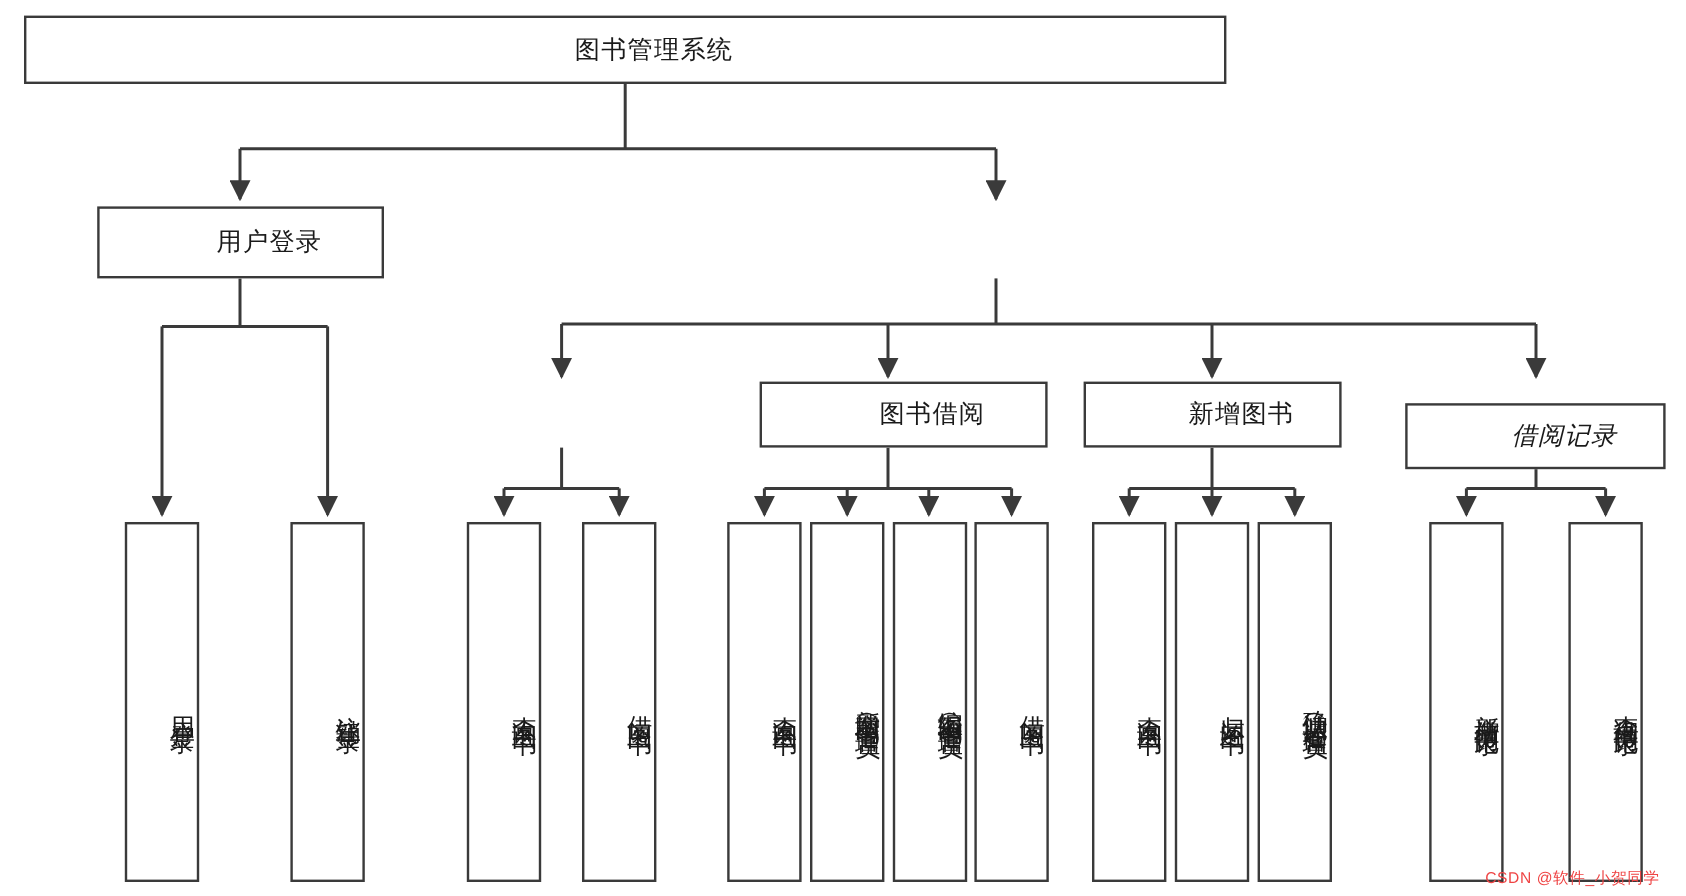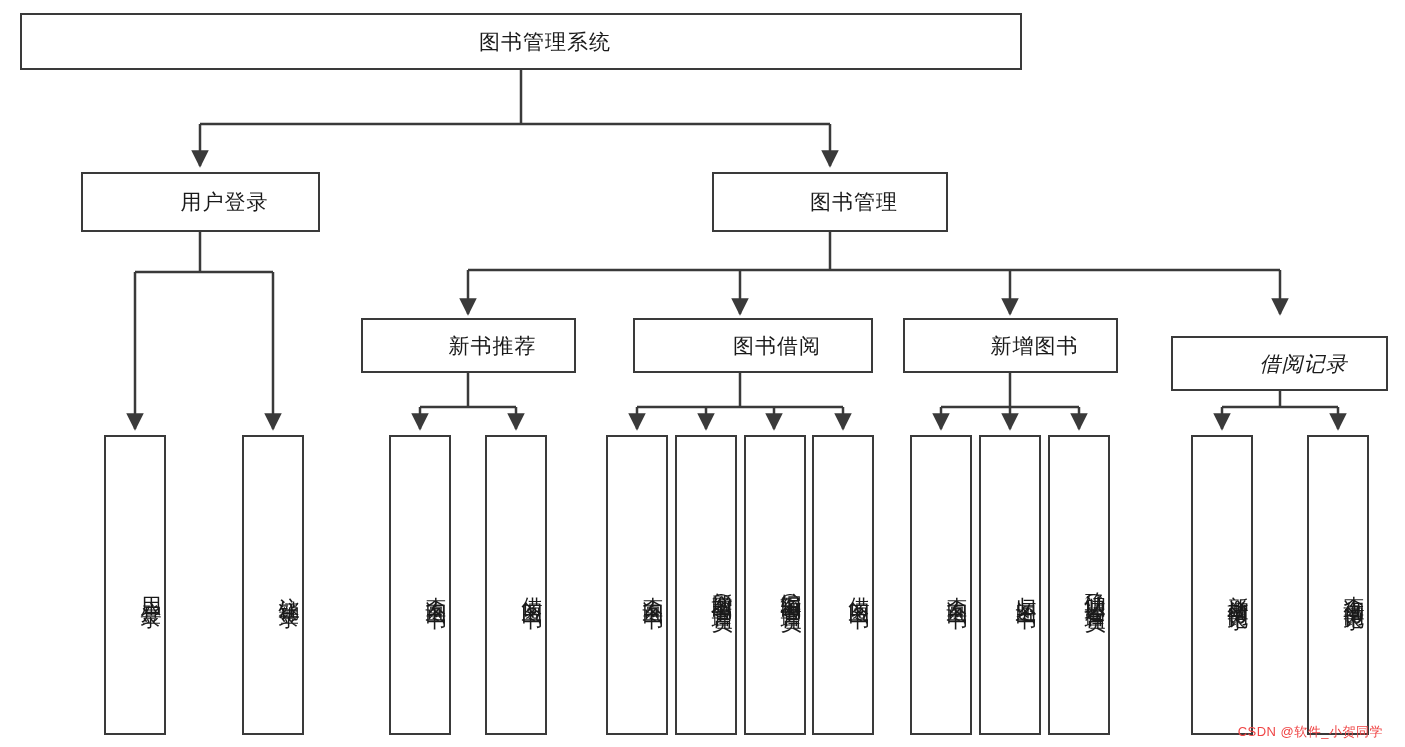--- a/index.html
+++ b/index.html
@@ -121,27 +121,21 @@
     </g>
   </svg>
 
   <div class="node horiz" style="left:20px; top:13px; width:1002px; height:57px;">
     <span>图书管理系统</span>
   </div>
 
   <div class="node horiz" style="left:81px; top:172px; width:239px; height:60px;">
     <span>用户登录</span>
   </div>
-  <div class="node horiz" style="left:712px; top:172px; width:236px; height:60px;">
-    <span>图书管理</span>
-  </div>
 
-  <div class="node horiz" style="left:361px; top:318px; width:215px; height:55px;">
-    <span>新书推荐</span>
-  </div>
   <div class="node horiz" style="left:633px; top:318px; width:240px; height:55px;">
     <span>图书借阅</span>
   </div>
   <div class="node horiz" style="left:903px; top:318px; width:215px; height:55px;">
     <span>新增图书</span>
   </div>
   <div class="node horiz" style="left:1171px; top:336px; width:217px; height:55px;font-style:italic;">
     <span>借阅记录</span>
   </div>
 

